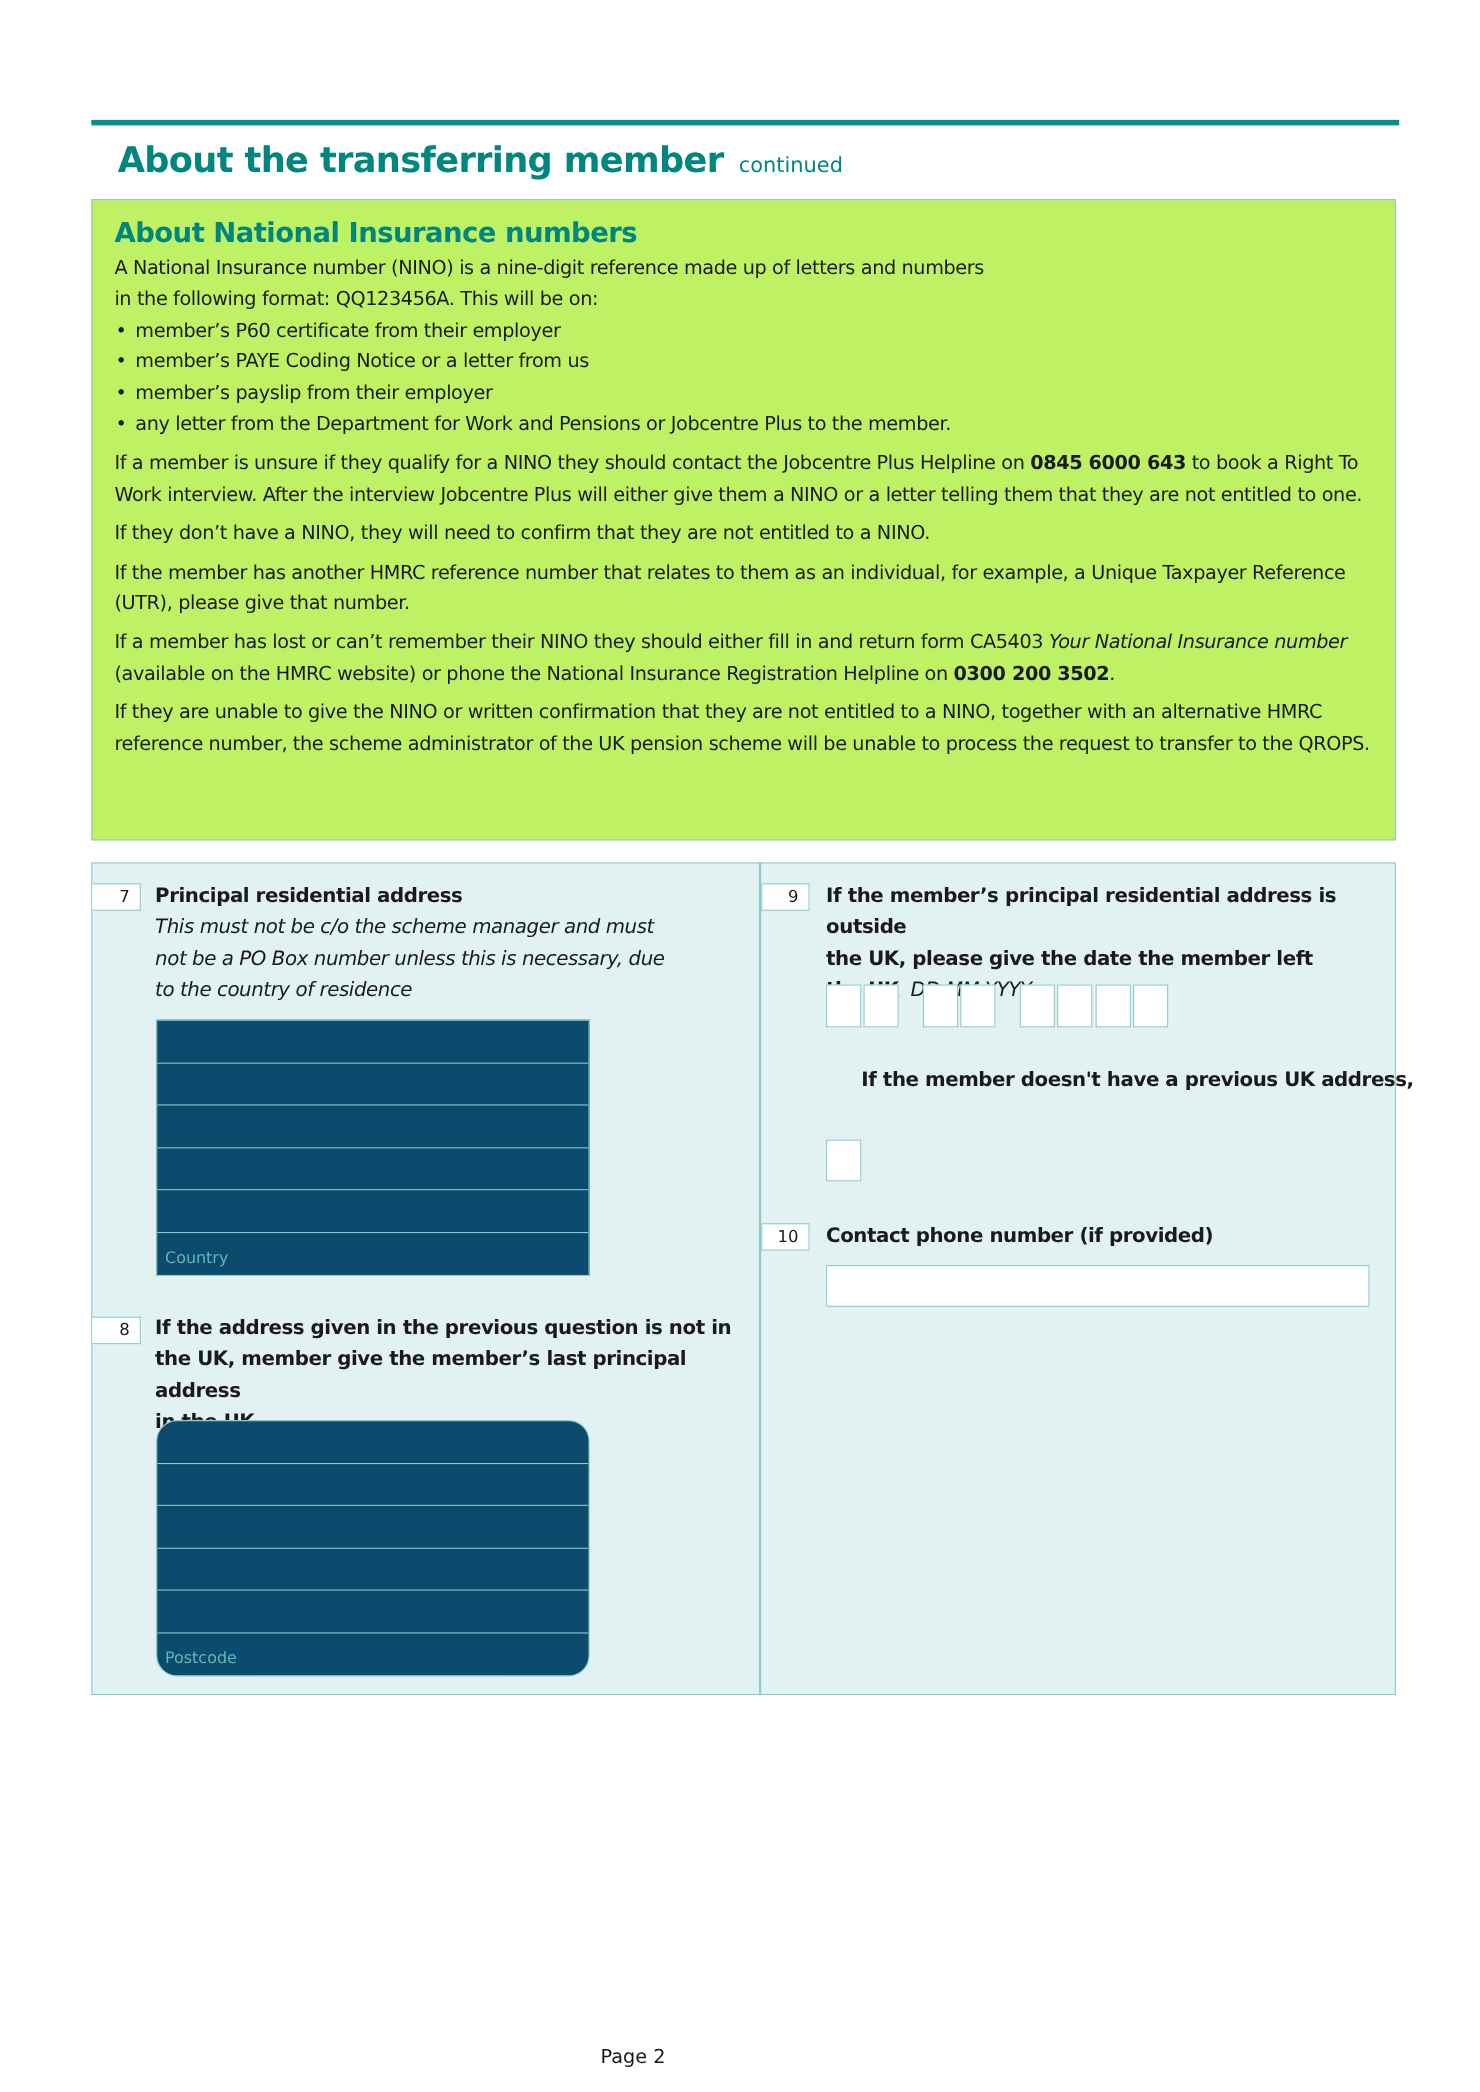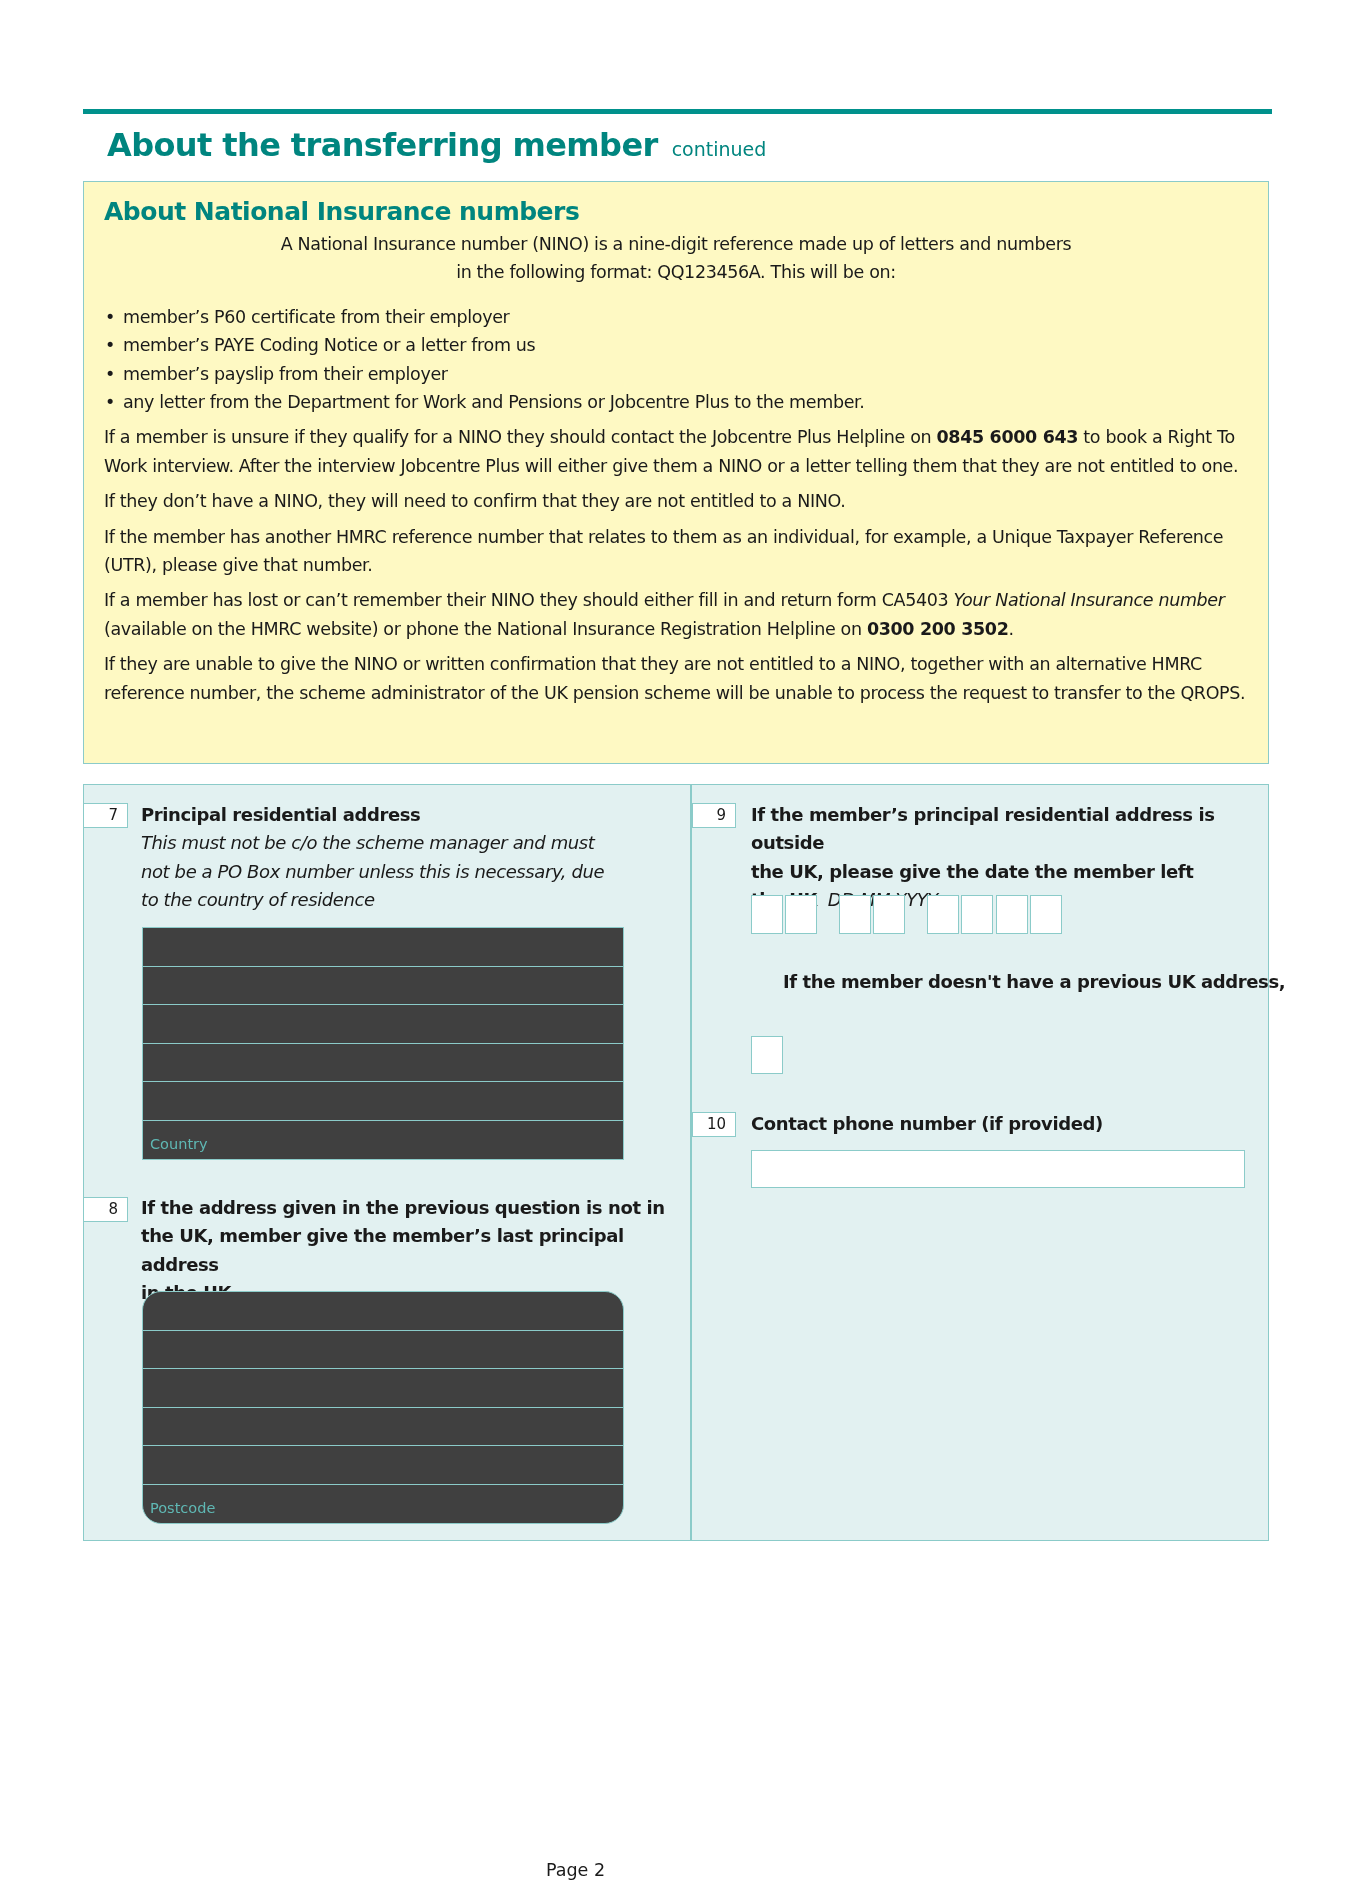--- a/index.html
+++ b/index.html
@@ -5,44 +5,44 @@
   html, body { margin: 0; padding: 0; background: #ffffff; }
   body { width: 1345px; height: 1902px; position: relative; overflow: hidden;
          font-family: "DejaVu Sans", "Liberation Sans", sans-serif; color: #1a1a1a; }
   .abs { position: absolute; }
   .rule { left: 83px; top: 109px; width: 1189px; height: 5px; background: #00918c; }
   .title { left: 83px; top: 126px; white-space: nowrap; color: #00857f; }
   .title .main { font-size: 32px; font-weight: bold; letter-spacing: -0.6px; margin-left: 24px; }
   .title .cont { font-size: 19px; margin-left: 14px; }
 
   .infobox { left: 83px; top: 181px; width: 1186px; height: 583px; box-sizing: border-box;
-             background: #fef9c3; border: 1.5px solid #8bcbc9; padding: 14px 20px 0 20px; }
+             background: #bef264; border: 1.5px solid #8bcbc9; padding: 14px 20px 0 20px; }
   .infobox h2 { margin: 0 0 2px 0; font-size: 25px; line-height: 32px; color: #00857f;
                 font-weight: bold; letter-spacing: -0.5px; }
   .infobox p { margin: 0 0 7px 0; font-size: 17.5px; line-height: 28.4px; letter-spacing: -0.35px; }
   .infobox ul { margin: 0 0 7px 0; padding: 0; list-style: none; }
   .infobox li { font-size: 17.5px; line-height: 28.4px; letter-spacing: -0.35px; position: relative; padding-left: 19px; }
   .infobox li .bullet { position: absolute; left: 1px; top: 0; }
-  .infobox p.intro { margin-bottom: 16px; text-align: center; }
+  .infobox p.intro { margin-bottom: 0; }
   b { font-weight: bold; }
   i { font-style: italic; }
 
   .formbox { left: 83px; top: 784px; width: 1186px; height: 757px; box-sizing: border-box;
              background: #e2f1f1; border: 1.5px solid #8bcbc9; }
   .divider { left: 690px; top: 784px; width: 1.5px; height: 757px; background: #8bcbc9; }
 
   .qnum { width: 44px; height: 25px; box-sizing: border-box; background: #ffffff;
           border: 1.5px solid #8bcbc9; border-left: none; text-align: right; padding-right: 9px;
           font-size: 15px; line-height: 23px; color: #1a1a1a; }
   .qnum.right { border-left: 1.5px solid #8bcbc9; }
   .qtext { font-size: 18px; line-height: 28.4px; letter-spacing: -0.4px; }
   .qtext .bold { font-weight: bold; }
   .qtext .hint { font-style: italic; }
 
-  .addr { width: 482px; background: #404040; border: 1.5px solid #8bcbc9; box-sizing: border-box; }
+  .addr { width: 394px; background: #0c4a6e; border: 1.5px solid #8bcbc9; box-sizing: border-box; }
   .addr .row { height: 38.5px; box-sizing: border-box; border-bottom: 1.5px solid #8bcbc9; position: relative; }
   .addr .row:last-child { border-bottom: none; }
   .addr .row .ph { position: absolute; left: 7px; bottom: 7px; font-size: 14.5px; color: #5fb8b4; }
 
   .cbox { width: 32px; height: 39px; box-sizing: border-box; background: #ffffff; border: 1.5px solid #8bcbc9; }
   .tick { width: 32px; height: 38px; box-sizing: border-box; background: #ffffff; border: 1.5px solid #8bcbc9; }
   .phone { left: 751px; top: 1150px; width: 494px; height: 38px; box-sizing: border-box;
            background: #ffffff; border: 1.5px solid #8bcbc9; }
   .pagenum { left: 0; width: 1151px; top: 1860px; text-align: center; font-size: 17.5px; color: #1a1a1a; }
 </style>

